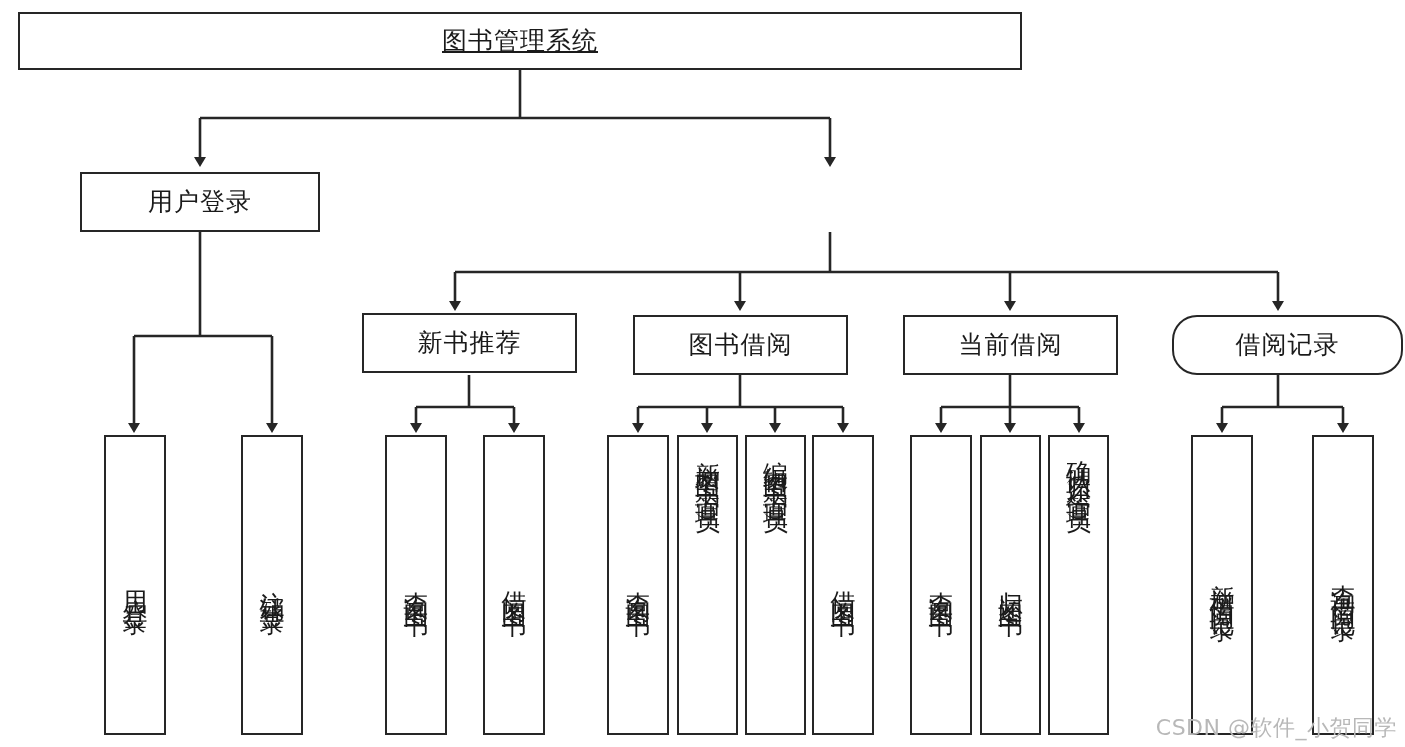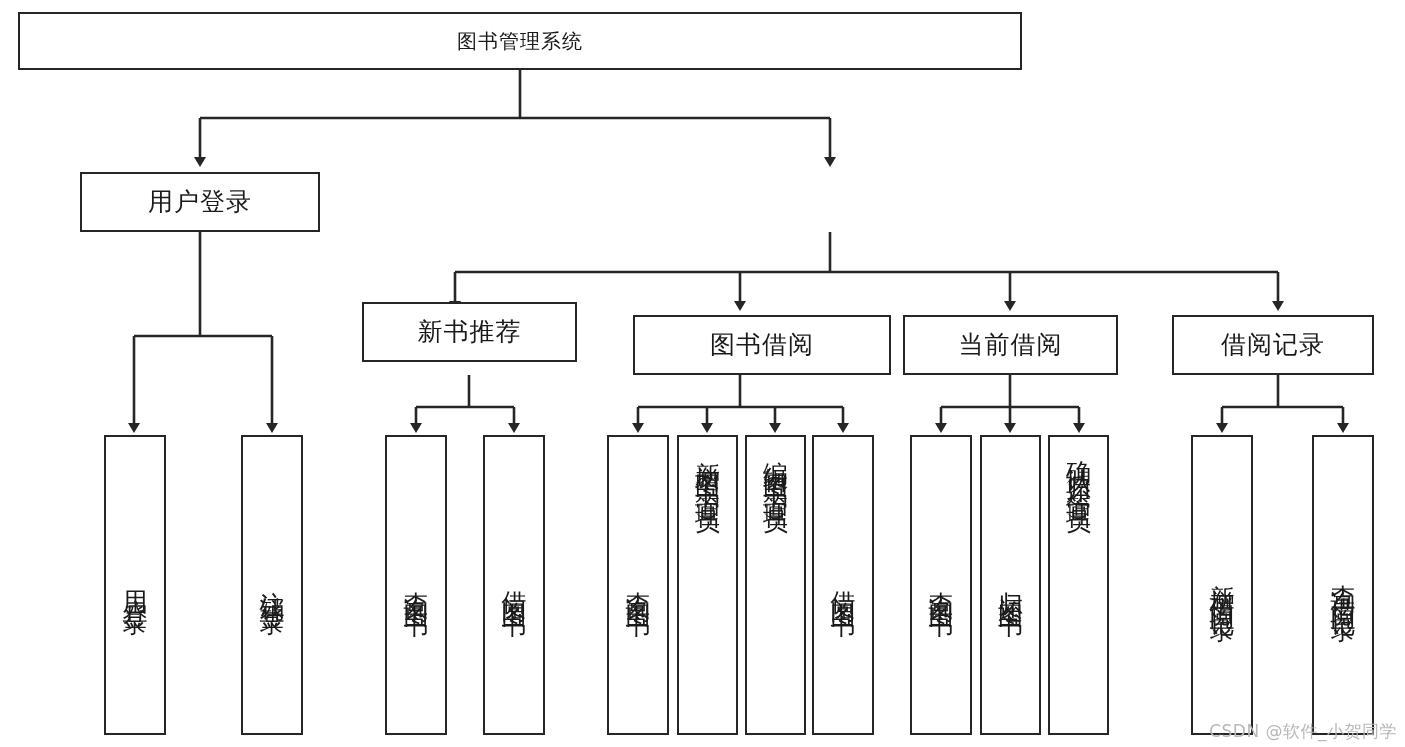--- a/index.html
+++ b/index.html
@@ -41,22 +41,23 @@
     text-align: center;
     line-height: 1.05;
     white-space: pre;
   }
   
   .node.horiz .label {
     font-size: 25px;
     letter-spacing: 1px;
   }
   .node.root .label {
-    font-size: 20px;
+    font-size: 25px;
     letter-spacing: 1px;
+    text-decoration: underline;
   }
   
   .node.vert {
     align-items: flex-start;
     justify-content: center;
     padding-top: 0;
   }
   .node.vert .label {
     writing-mode: vertical-rl;
     text-orientation: upright;
@@ -72,21 +73,21 @@
     justify-content: flex-start;
     padding-top: 4px;
   }
   .node.vert.mid .label {
     justify-content: center;
   }
   .watermark {
     position: absolute;
     right: 8px;
     bottom: 4px;
-    font-size: 17px;
+    font-size: 22px;
     color: #b8b8b8;
     letter-spacing: 0.5px;
     white-space: nowrap;
     font-family: "DejaVu Sans", "Liberation Sans", sans-serif;
   }
 </style>
 </head>
 <body>
 
 <div id="canvas">
@@ -142,30 +143,30 @@
   </svg>
 
   <div class="node root horiz" style="left:18px; top:12px; width:1004px; height:58px;">
     <span class="label">图书管理系统</span>
   </div>
 
   <div class="node horiz" style="left:80px; top:172px; width:240px; height:60px;">
     <span class="label">用户登录</span>
   </div>
 
-  <div class="node horiz" style="left:362px; top:302px; width:215px; height:60px;">
+  <div class="node horiz" style="left:362px; top:313px; width:215px; height:60px;">
     <span class="label">新书推荐</span>
   </div>
-  <div class="node horiz" style="left:633px; top:315px; width:258px; height:60px;">
+  <div class="node horiz" style="left:633px; top:315px; width:215px; height:60px;">
     <span class="label">图书借阅</span>
   </div>
   <div class="node horiz" style="left:903px; top:315px; width:215px; height:60px;justify-content:center;">
     <span class="label">当前借阅</span>
   </div>
-  <div class="node horiz" style="left:1172px; top:315px; width:202px; height:60px;">
+  <div class="node horiz" style="left:1172px; top:315px; width:231px; height:60px;border-radius:25px;">
     <span class="label">借阅记录</span>
   </div>
 
   <div class="node vert mid" style="left:104px; top:435px; width:62px; height:300px;">
     <span class="label">用户登录</span>
   </div>
   <div class="node vert mid" style="left:241px; top:435px; width:62px; height:300px;">
     <span class="label">注销登录</span>
   </div>
 

